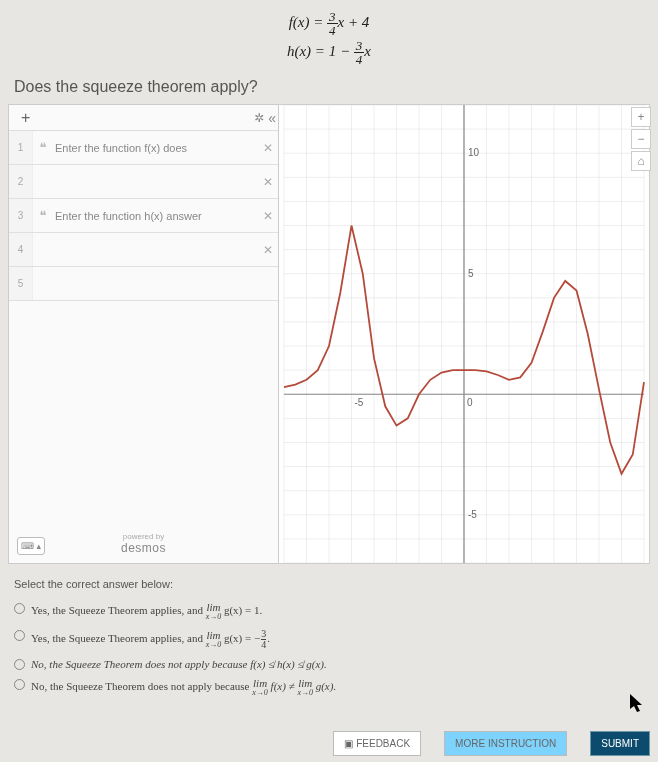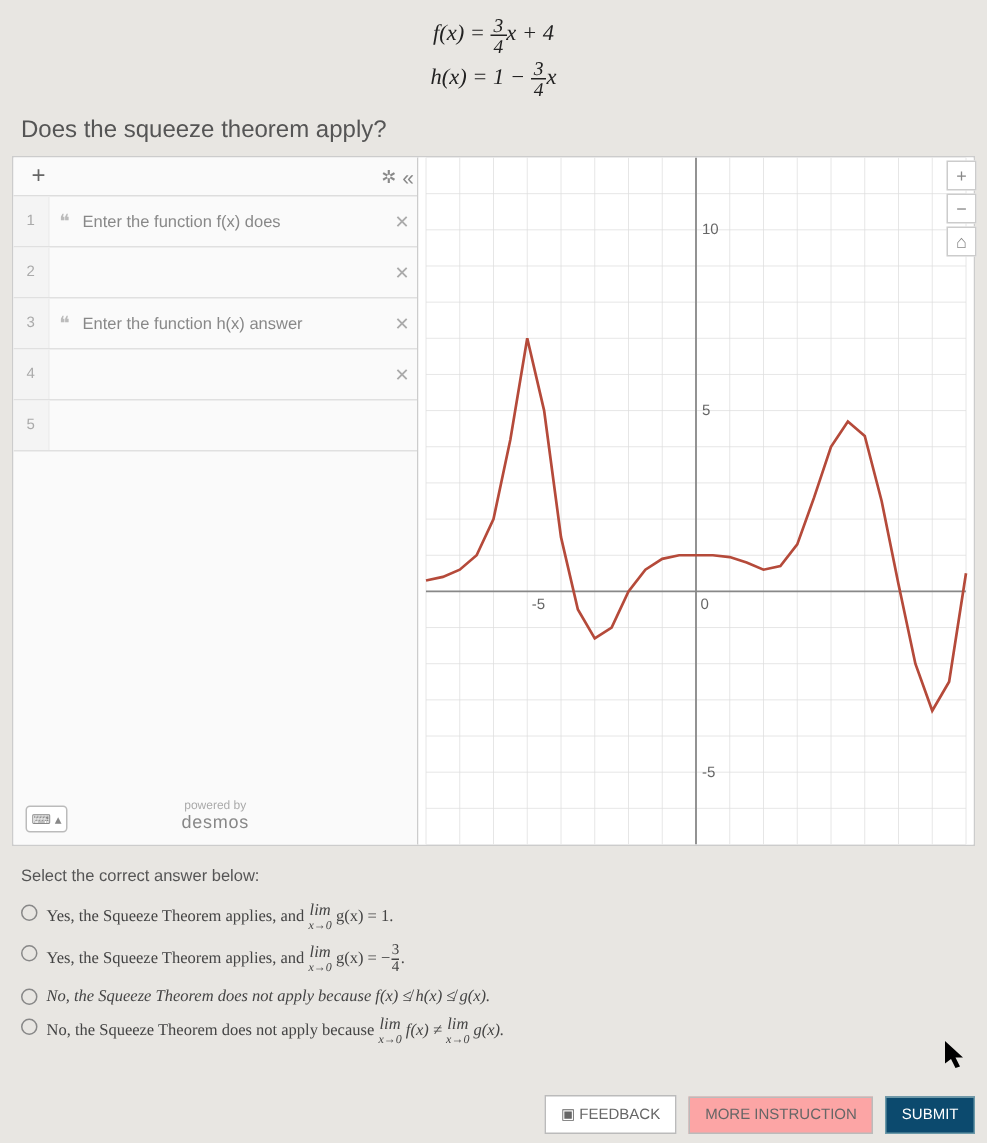--- a/index.html
+++ b/index.html
@@ -30,22 +30,22 @@
 .side-controls{position:absolute;right:-2px;top:2px;display:flex;flex-direction:column;gap:2px}
 .side-btn{width:20px;height:20px;border:1px solid #ccc;background:#fff;display:flex;align-items:center;justify-content:center;color:#888;font-size:12px}
 .answers{margin:14px 14px 0}
 .answers-h{font-size:11px;color:#555;margin-bottom:8px}
 .opt{display:flex;align-items:flex-start;gap:6px;padding:4px 0;font-size:11px;color:#444;font-family:'Times New Roman',serif}
 .radio{width:11px;height:11px;border:1.5px solid #888;border-radius:50%;flex-shrink:0;margin-top:1px}
 .math{font-style:italic}
 .sfrac{display:inline-block;vertical-align:middle;text-align:center;font-size:10px;line-height:1;margin:0 1px}
 .sfrac .n{display:block;border-bottom:1px solid #444}
 .sfrac .d{display:block}
-.footer{position:absolute;bottom:0;right:8px;display:flex;gap:8px;align-items:center;padding:6px 0}
-.fbtn{padding:6px 10px;font-size:10px;border:1px solid #bbb;background:#fca5a5;color:#666}
+.footer{position:absolute;bottom:0;right:8px;display:flex;gap:23px;padding:6px 0}
+.fbtn{padding:6px 10px;font-size:10px;border:1px solid #bbb;background:#7dd3fc;color:#666}
 .fbtn.feedback{background:#fff}
 .fbtn.submit{background:#0c4a6e;color:#fff;border-color:#6a98a8}
 svg{display:block}
 </style>
 </head>
 <body>
 
 <div class="equations">
   <div class="eq-line">
     <span>f(x) = </span><span class="frac"><span class="n">3</span><span class="d">4</span></span><span>x + 4</span>

